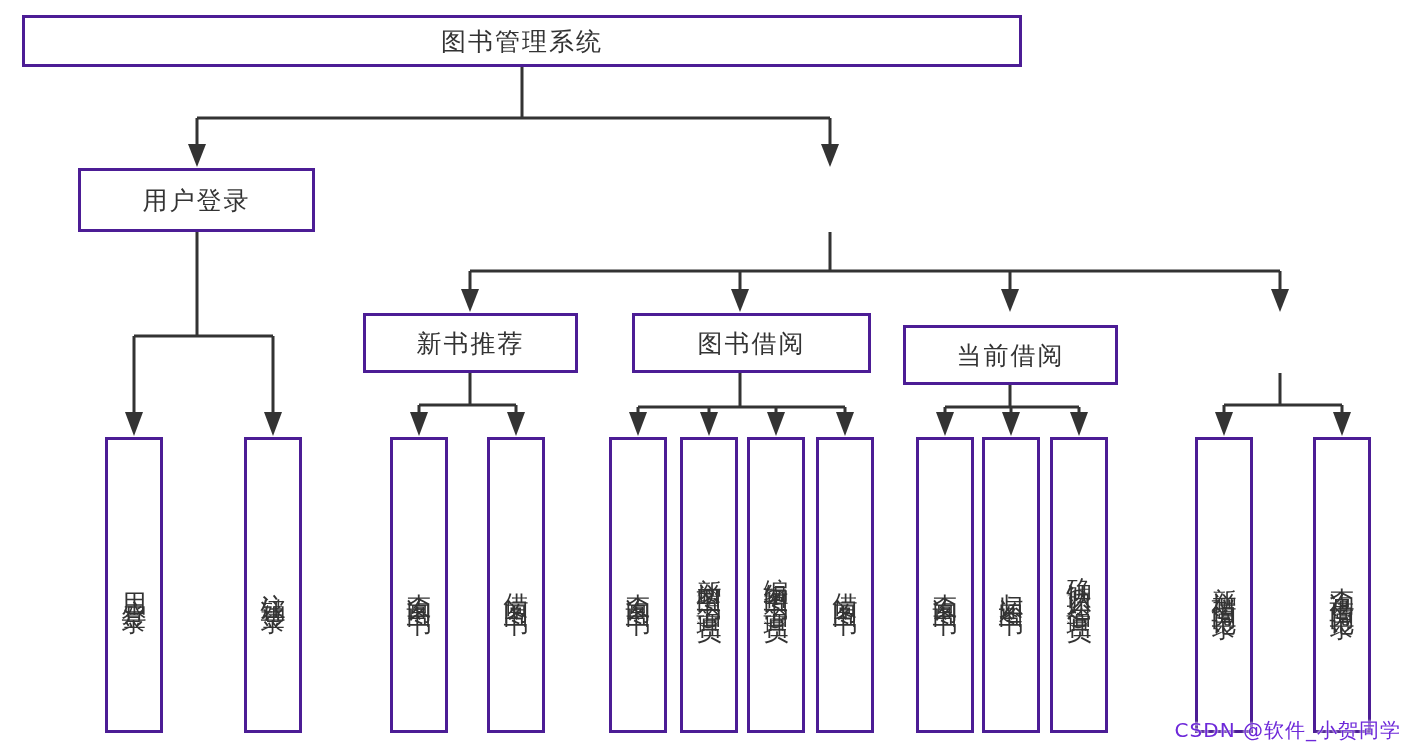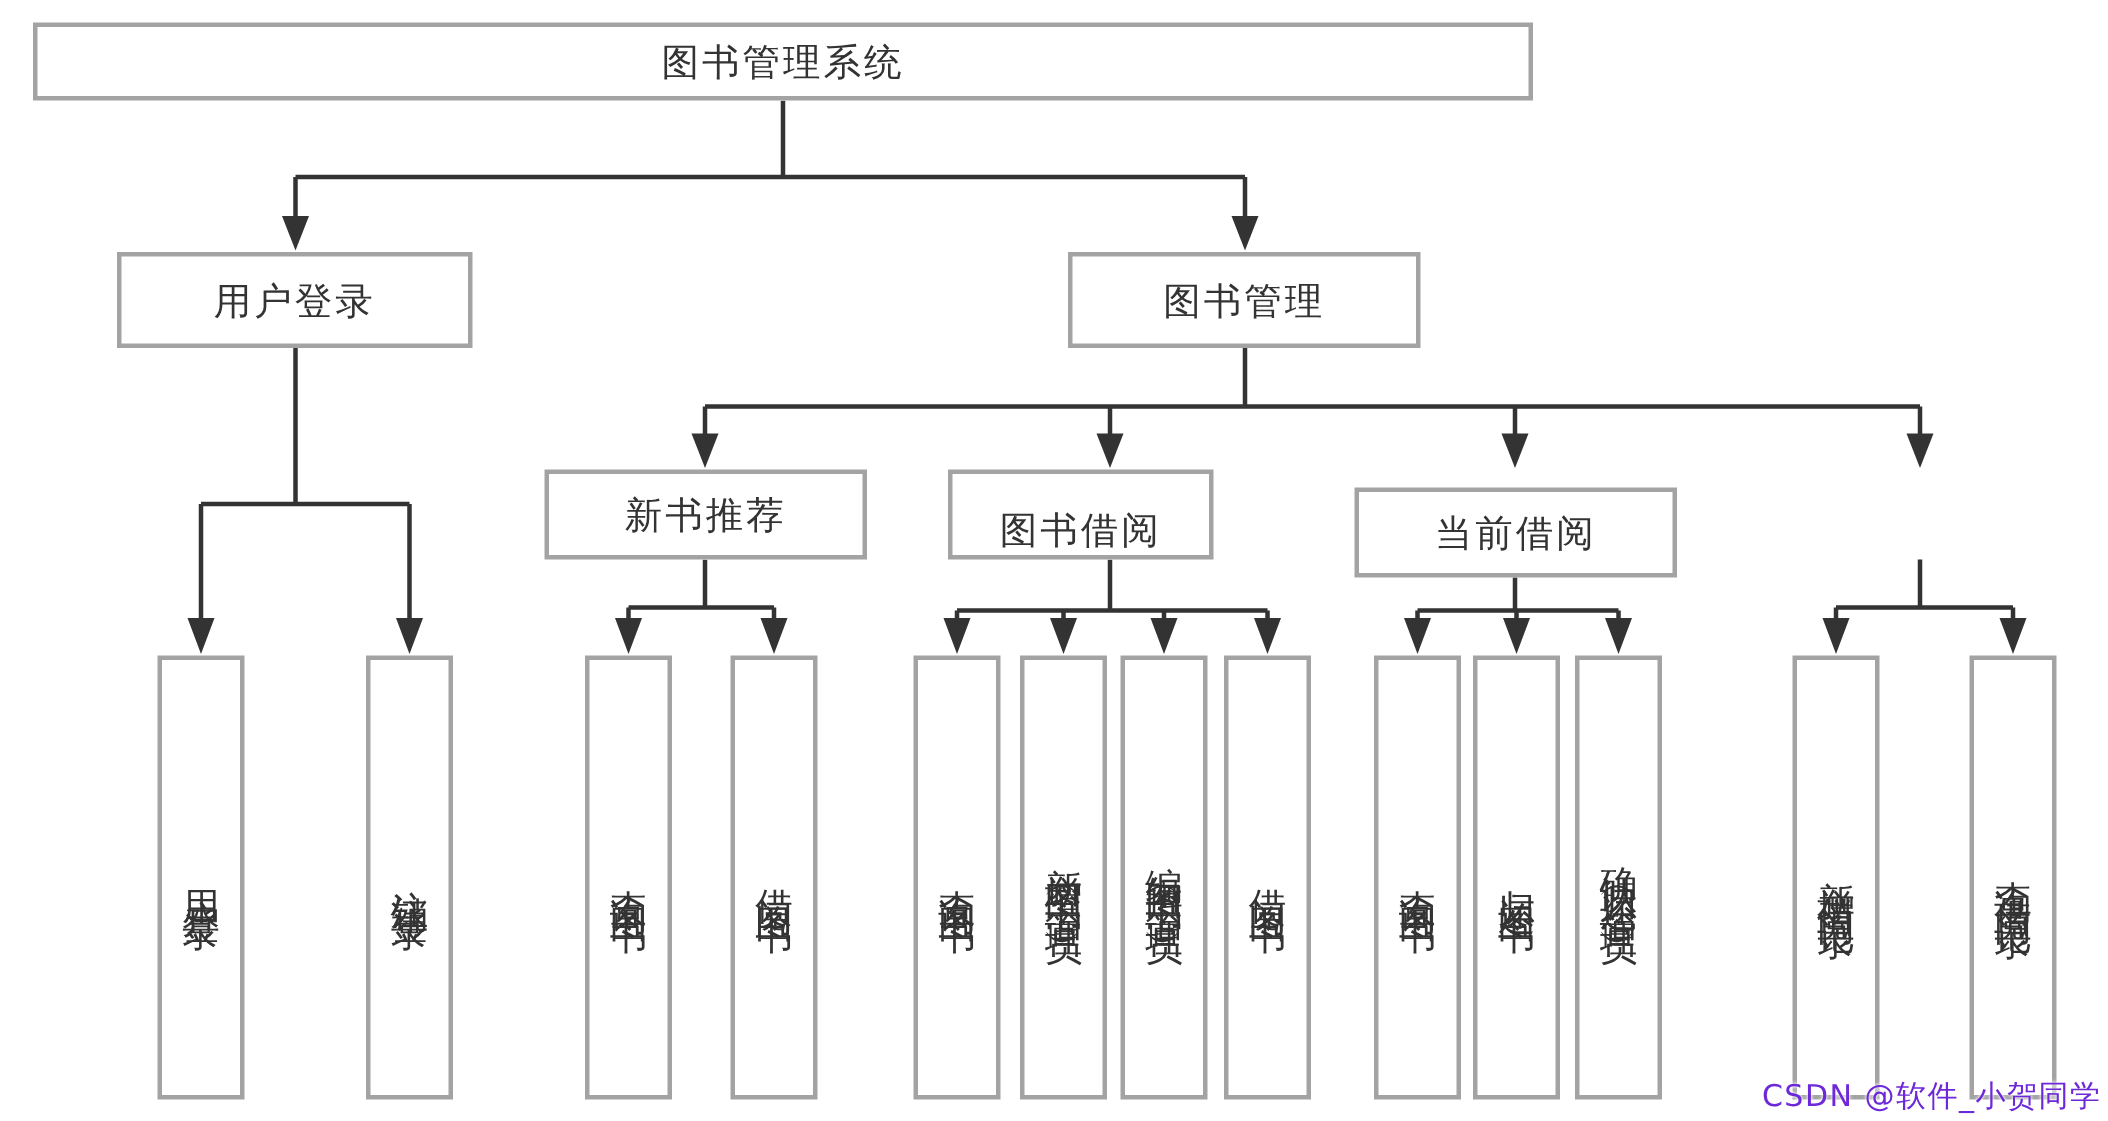--- a/index.html
+++ b/index.html
@@ -18,21 +18,21 @@
   #connectors {
     position: absolute;
     left: 0; top: 0;
     width: 1405px;
     height: 747px;
   }
   .box {
     position: absolute;
     box-sizing: border-box;
     background: #ffffff;
-    border: 3px solid #a3a3a3;
+    border: 3px solid #4c1d95;
     display: flex;
     align-items: center;
     justify-content: center;
     color: #333333;
   }
   .hbox span {
     font-size: 25px;
     letter-spacing: 2px;
     color: #333333;
     white-space: nowrap;
@@ -100,28 +100,25 @@
     <polygon points="1333,412 1351,412 1342,436" fill="#333333"></polygon>
   </svg>
 
   <div class="box hbox" style="left:22px; top:15px; width:1000px; height:52px;">
     <span>图书管理系统</span>
   </div>
 
   <div class="box hbox" style="left:78px; top:168px; width:237px; height:64px;">
     <span>用户登录</span>
   </div>
-  <div class="box hbox" style="left:712px; top:168px; width:235px; height:64px;">
-    <span>图书管理</span>
-  </div>
 
   <div class="box hbox" style="left:363px; top:313px; width:215px; height:60px;">
     <span>新书推荐</span>
   </div>
-  <div class="box hbox" style="left:632px; top:313px; width:177px; height:60px;align-items:flex-end;">
+  <div class="box hbox" style="left:632px; top:313px; width:239px; height:60px;">
     <span>图书借阅</span>
   </div>
   <div class="box hbox" style="left:903px; top:313px; width:215px; height:60px;margin-top:12px;">
     <span>当前借阅</span>
   </div>
 
   <div class="box vbox" style="left:105px; top:437px; width:58px; height:296px;">
     <span>用户登录</span>
   </div>
   <div class="box vbox" style="left:244px; top:437px; width:58px; height:296px;">

